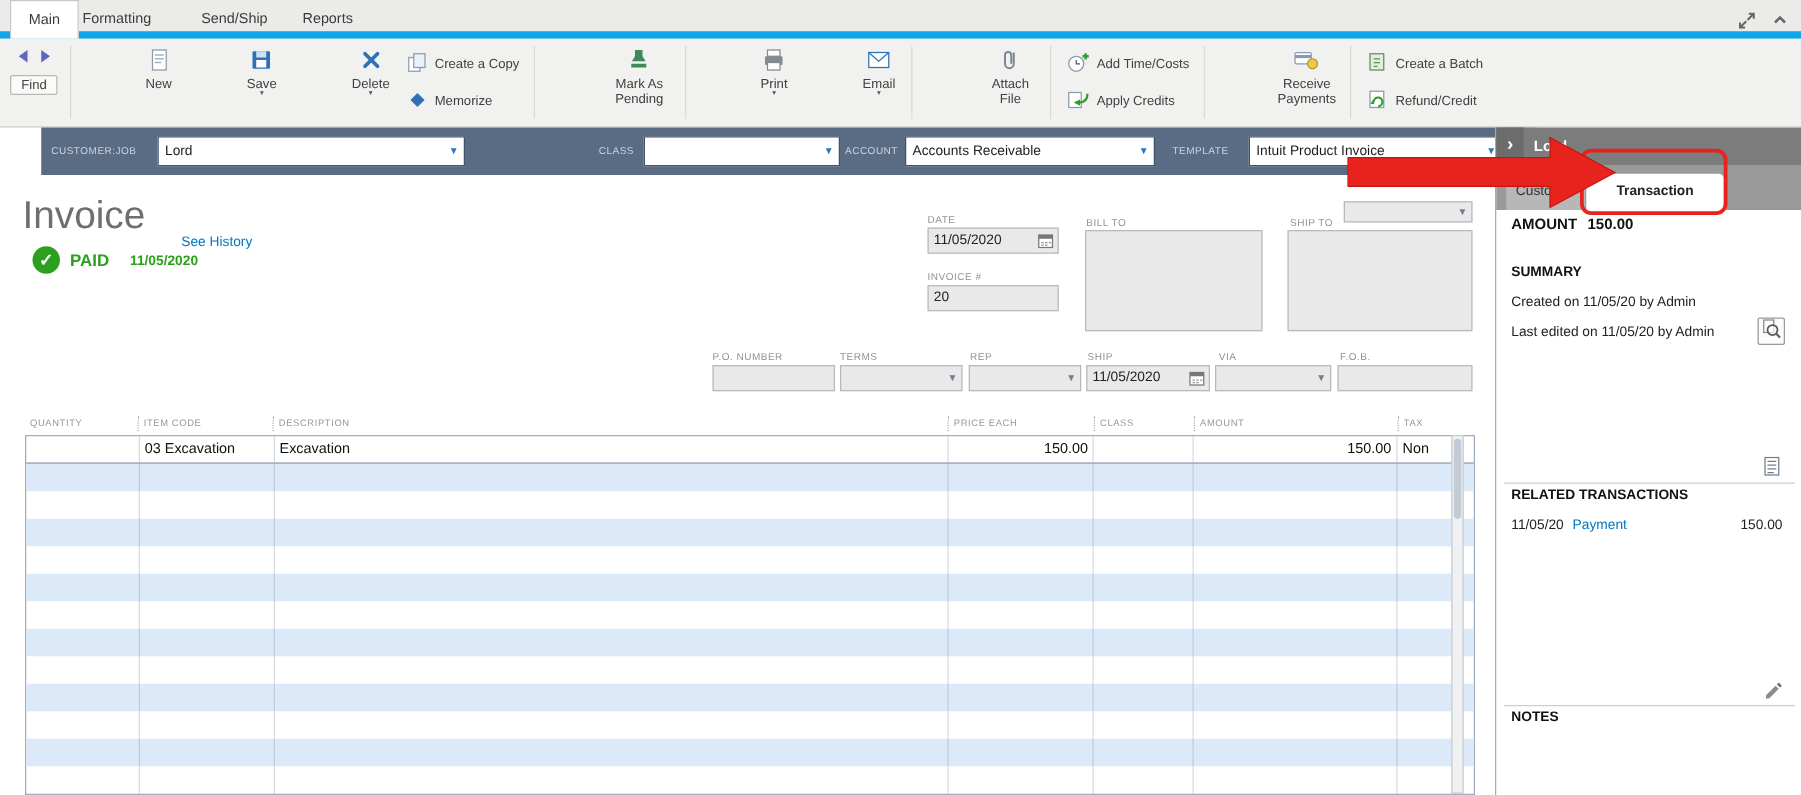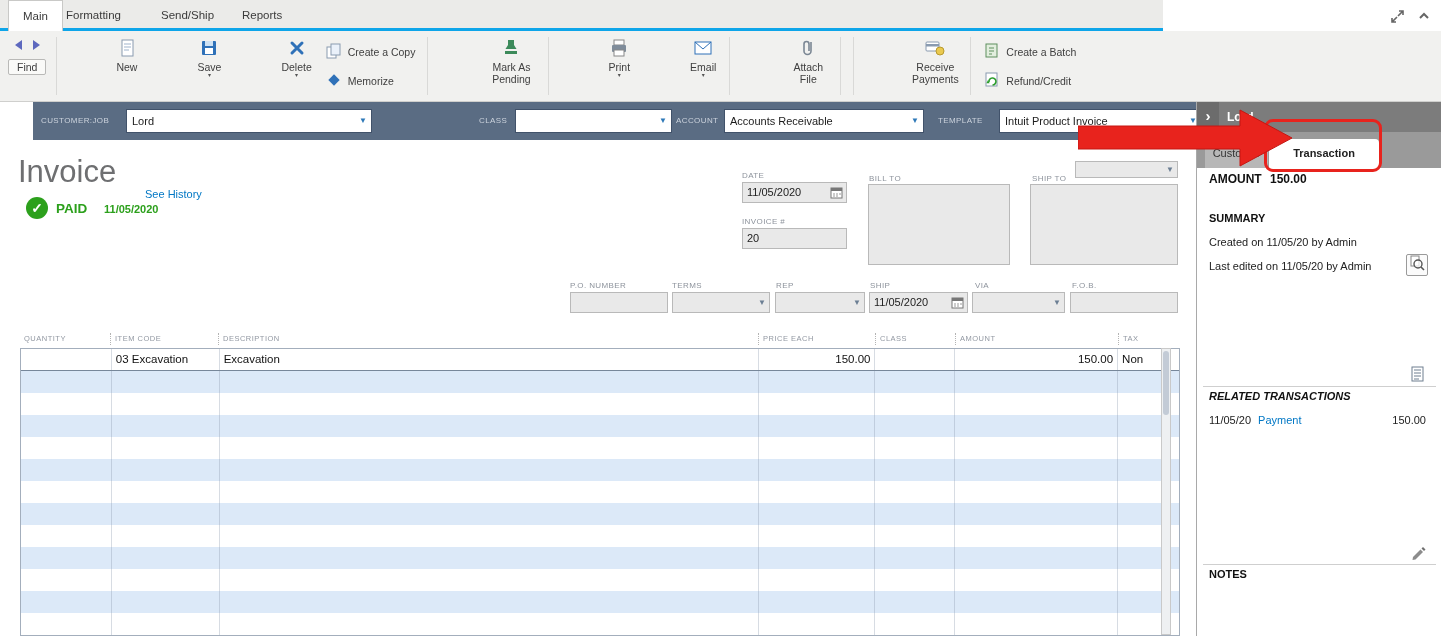--- a/index.html
+++ b/index.html
@@ -3,22 +3,22 @@
 <meta charset="utf-8">
 <style>
   * { box-sizing: border-box; }
   html,body { margin:0; padding:0; }
   body {
     width:1441px; height:636px; position:relative; overflow:hidden;
     font-family:"Liberation Sans", sans-serif; background:#fff; color:#3b3b3b;
   }
 
   
-  .tabbar { position:absolute; left:0; top:0; width:1163px; height:31px;
-    background:#ebebe9; border-bottom:3px solid #0ea5e9; }
+  .tabbar { position:absolute; left:0; top:0; width:1441px; height:31px;
+    background:#ebebe9; border-bottom:6px solid #0ea5e9; }
   .rtab { position:absolute; top:0; height:31px; line-height:30px; font-size:11.5px;
     padding:0 14px; color:#3b3b3b; }
   .rtab.sel { background:#fff; border:1px solid #c9c9c7; border-bottom:none; }
   .winicon { position:absolute; top:7px; width:18px; height:18px; }
 
   
   .toolbar { position:absolute; left:0; top:31px; width:1441px; height:71px;
     background:#f1f1ef; border-bottom:1px solid #cfcfcd;
     display:flex; align-items:stretch; padding:2px 0 2px 6px; }
   .vsep { width:1px; background:#d9d9d7; margin:4px 6px; }
@@ -229,20 +229,40 @@
   <div class="titem" style="width:52px;">
     <span class="ic">
       <svg width="20" height="20">
           <path d="M13 4 v9 a3.5 3.5 0 0 1 -7 0 V6 a2.5 2.5 0 0 1 5 0 v7" fill="none" stroke="#7b8794" stroke-width="1.6"></path>
         </svg></span>
     <span>Attach File</span>
   </div>
 
   <div class="vsep"></div>
 
+  <div class="tstack">
+    <div class="trow">
+      <span>
+        <svg width="19" height="18">
+            <circle cx="8" cy="10" r="6" fill="#fff" stroke="#8a9bb0"></circle>
+            <path d="M8 7 v3 h3" stroke="#556" fill="none"></path>
+            <path d="M13 4 h5 M15.5 1.5 v5" stroke="#2e9e2e" stroke-width="2"></path>
+          </svg></span>
+      <span>Add Time/Costs</span>
+    </div>
+    <div class="trow">
+      <span>
+        <svg width="19" height="18">
+            <rect x="2" y="3" width="10" height="12" fill="#fff" stroke="#8a9bb0"></rect>
+            <path d="M17 4 c0 5 -3 7 -7 7" stroke="#2e9e2e" fill="none" stroke-width="1.8"></path>
+            <path d="M6 11 l5 -2.5 v5 z" fill="#2e9e2e"></path>
+          </svg></span>
+      <span>Apply Credits</span>
+    </div>
+  </div>
 
   <div class="vsep"></div>
 
   <div class="titem" style="width:58px;">
     <span class="ic">
       <svg width="20" height="20">
           <rect x="1" y="4" width="13" height="9" rx="1" fill="#fff" stroke="#8a9bb0"></rect>
           <rect x="1" y="6" width="13" height="2.5" fill="#8a9bb0"></rect>
           <circle cx="15" cy="13" r="4" fill="#eac94f" stroke="#b89a2e"></circle>
         </svg></span>
@@ -517,21 +537,21 @@
     </div>
 
     <div class="sp-smicon" style="top:198px;">
       <span>
         <svg width="17" height="17">
             <rect x="2" y="1" width="11" height="14" fill="#fff" stroke="#6f7f90"></rect>
             <path d="M4 4h7M4 7h7M4 10h7M4 13h5" stroke="#6f7f90"></path>
           </svg></span>
     </div>
     <div class="sp-divider" style="top:218px;"></div>
-    <div class="sp-h" style="top:222px;font-style:italic;">RELATED TRANSACTIONS</div>
+    <div class="sp-h" style="top:222px;">RELATED TRANSACTIONS</div>
     <div class="sp-t" style="top:246px;">
       <span>11/05/20</span>
       <span class="link" style="margin-left:4px;">Payment</span>
     </div>
     <div class="rel-amount" style="top:246px;">150.00</div>
 
     <div class="sp-smicon" style="top:376px;">
       <span>
         <svg width="17" height="17">
             <path d="M3 13 L10.5 5.5 L13 8 L5.5 15.5 L2.5 16 Z" fill="#8c8c8c"></path>

